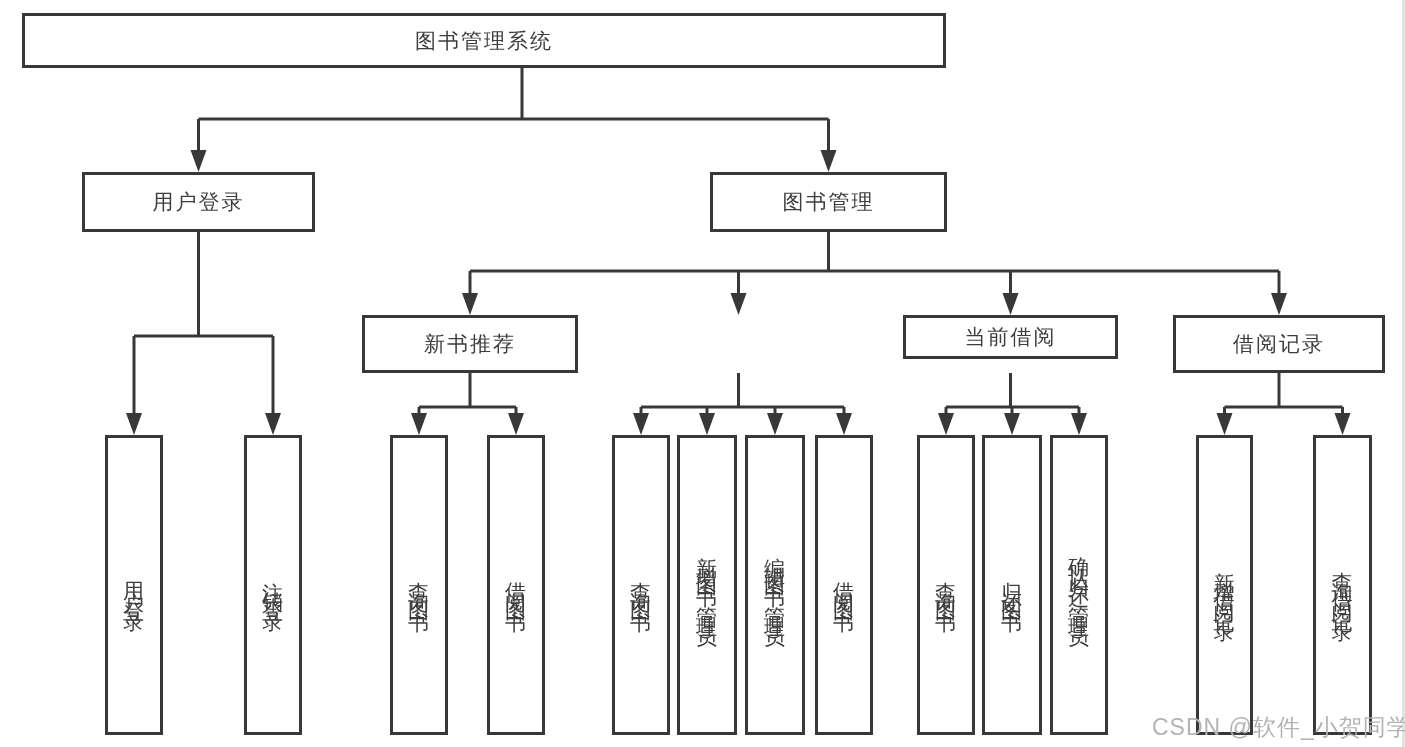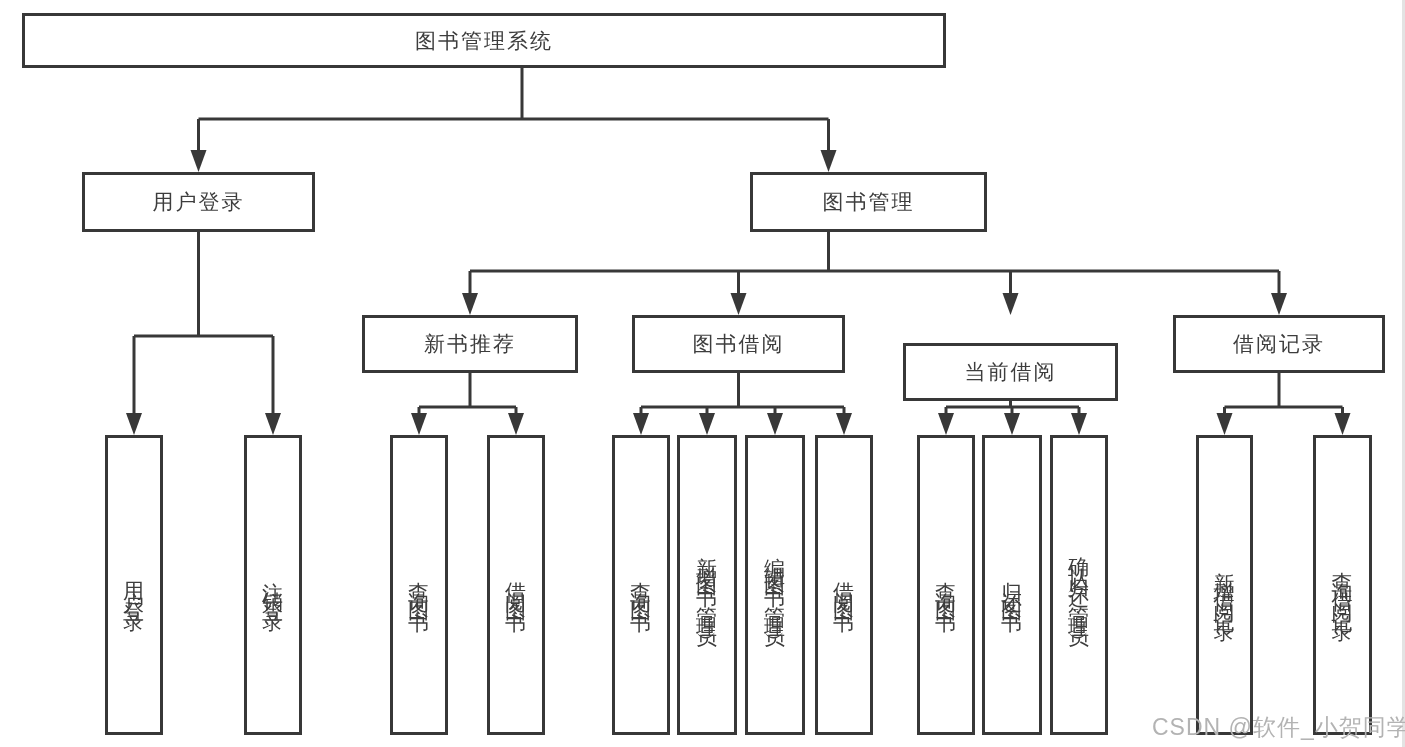--- a/index.html
+++ b/index.html
@@ -130,25 +130,24 @@
     <path d="M1279,373 V407 M1224.5,407 H1342.5"></path>
     <line x1="1224.5" y1="407" x2="1224.5" y2="421"></line>
     <polygon points="1216.5,413 1232.5,413 1224.5,435"></polygon>
     <line x1="1342.5" y1="407" x2="1342.5" y2="421"></line>
     <polygon points="1334.5,413 1350.5,413 1342.5,435"></polygon>
   </svg>
 
   <div class="node" style="left:22px; top:13px; width:924px; height:55px;">图书管理系统</div>
 
   <div class="node" style="left:82px; top:172px; width:233px; height:60px;">用户登录</div>
-  <div class="node" style="left:710px; top:172px; width:237px; height:60px;margin-left:40px;">图书管理</div>
+  <div class="node" style="left:710px; top:172px; width:237px; height:60px;">图书管理</div>
 
   <div class="node" style="left:362px; top:315px; width:216px; height:58px;">新书推荐</div>
-  <div class="node" style="left:632px; top:315px; width:213px; height:58px;">图书借阅</div>
-  <div class="node" style="left:903px; top:315px; width:215px; height:58px;margin-top:28px;">当前借阅</div>
+  <div class="node" style="left:903px; top:315px; width:215px; height:44px;">当前借阅</div>
   <div class="node" style="left:1173px; top:315px; width:212px; height:58px;font-family:Liberation Serif, serif;">借阅记录</div>
 
   <div class="node leaf" style="left:105px; top:435px; width:58px; height:300px;">
     <span class="vtext">用户登录</span>
   </div>
   <div class="node leaf" style="left:244px; top:435px; width:58px; height:300px;">
     <span class="vtext">注销登录</span>
   </div>
 
   <div class="node leaf" style="left:390px; top:435px; width:58px; height:300px;">

